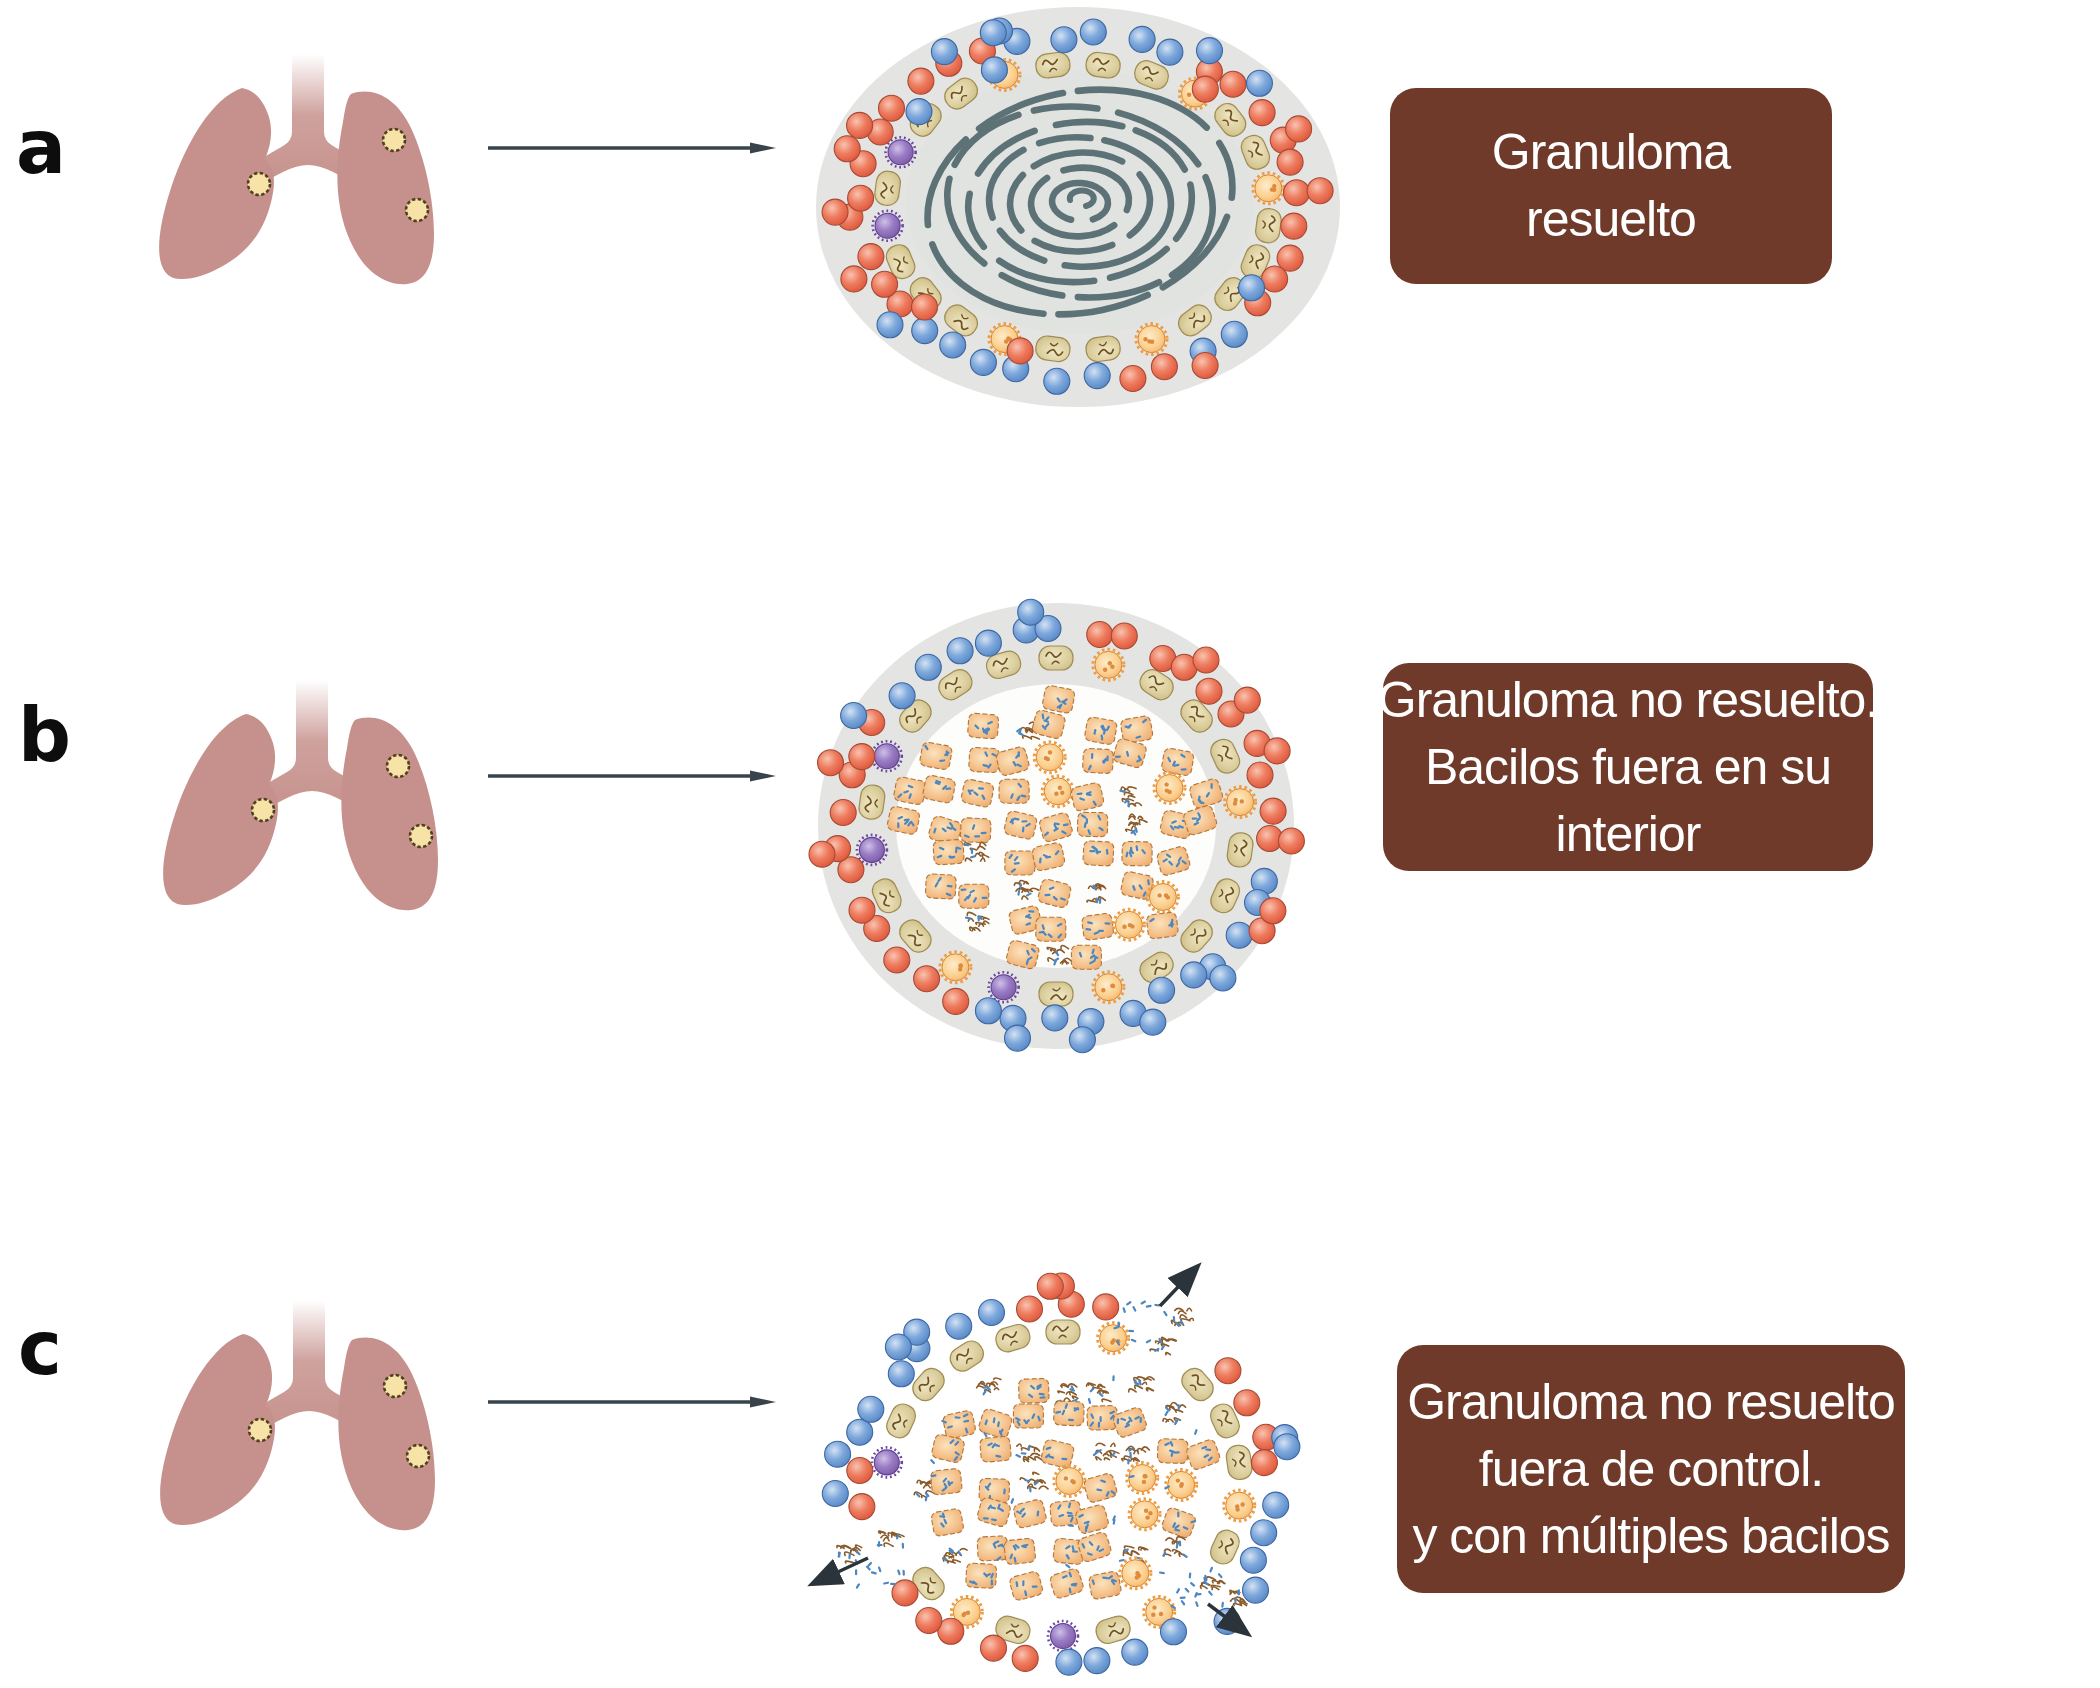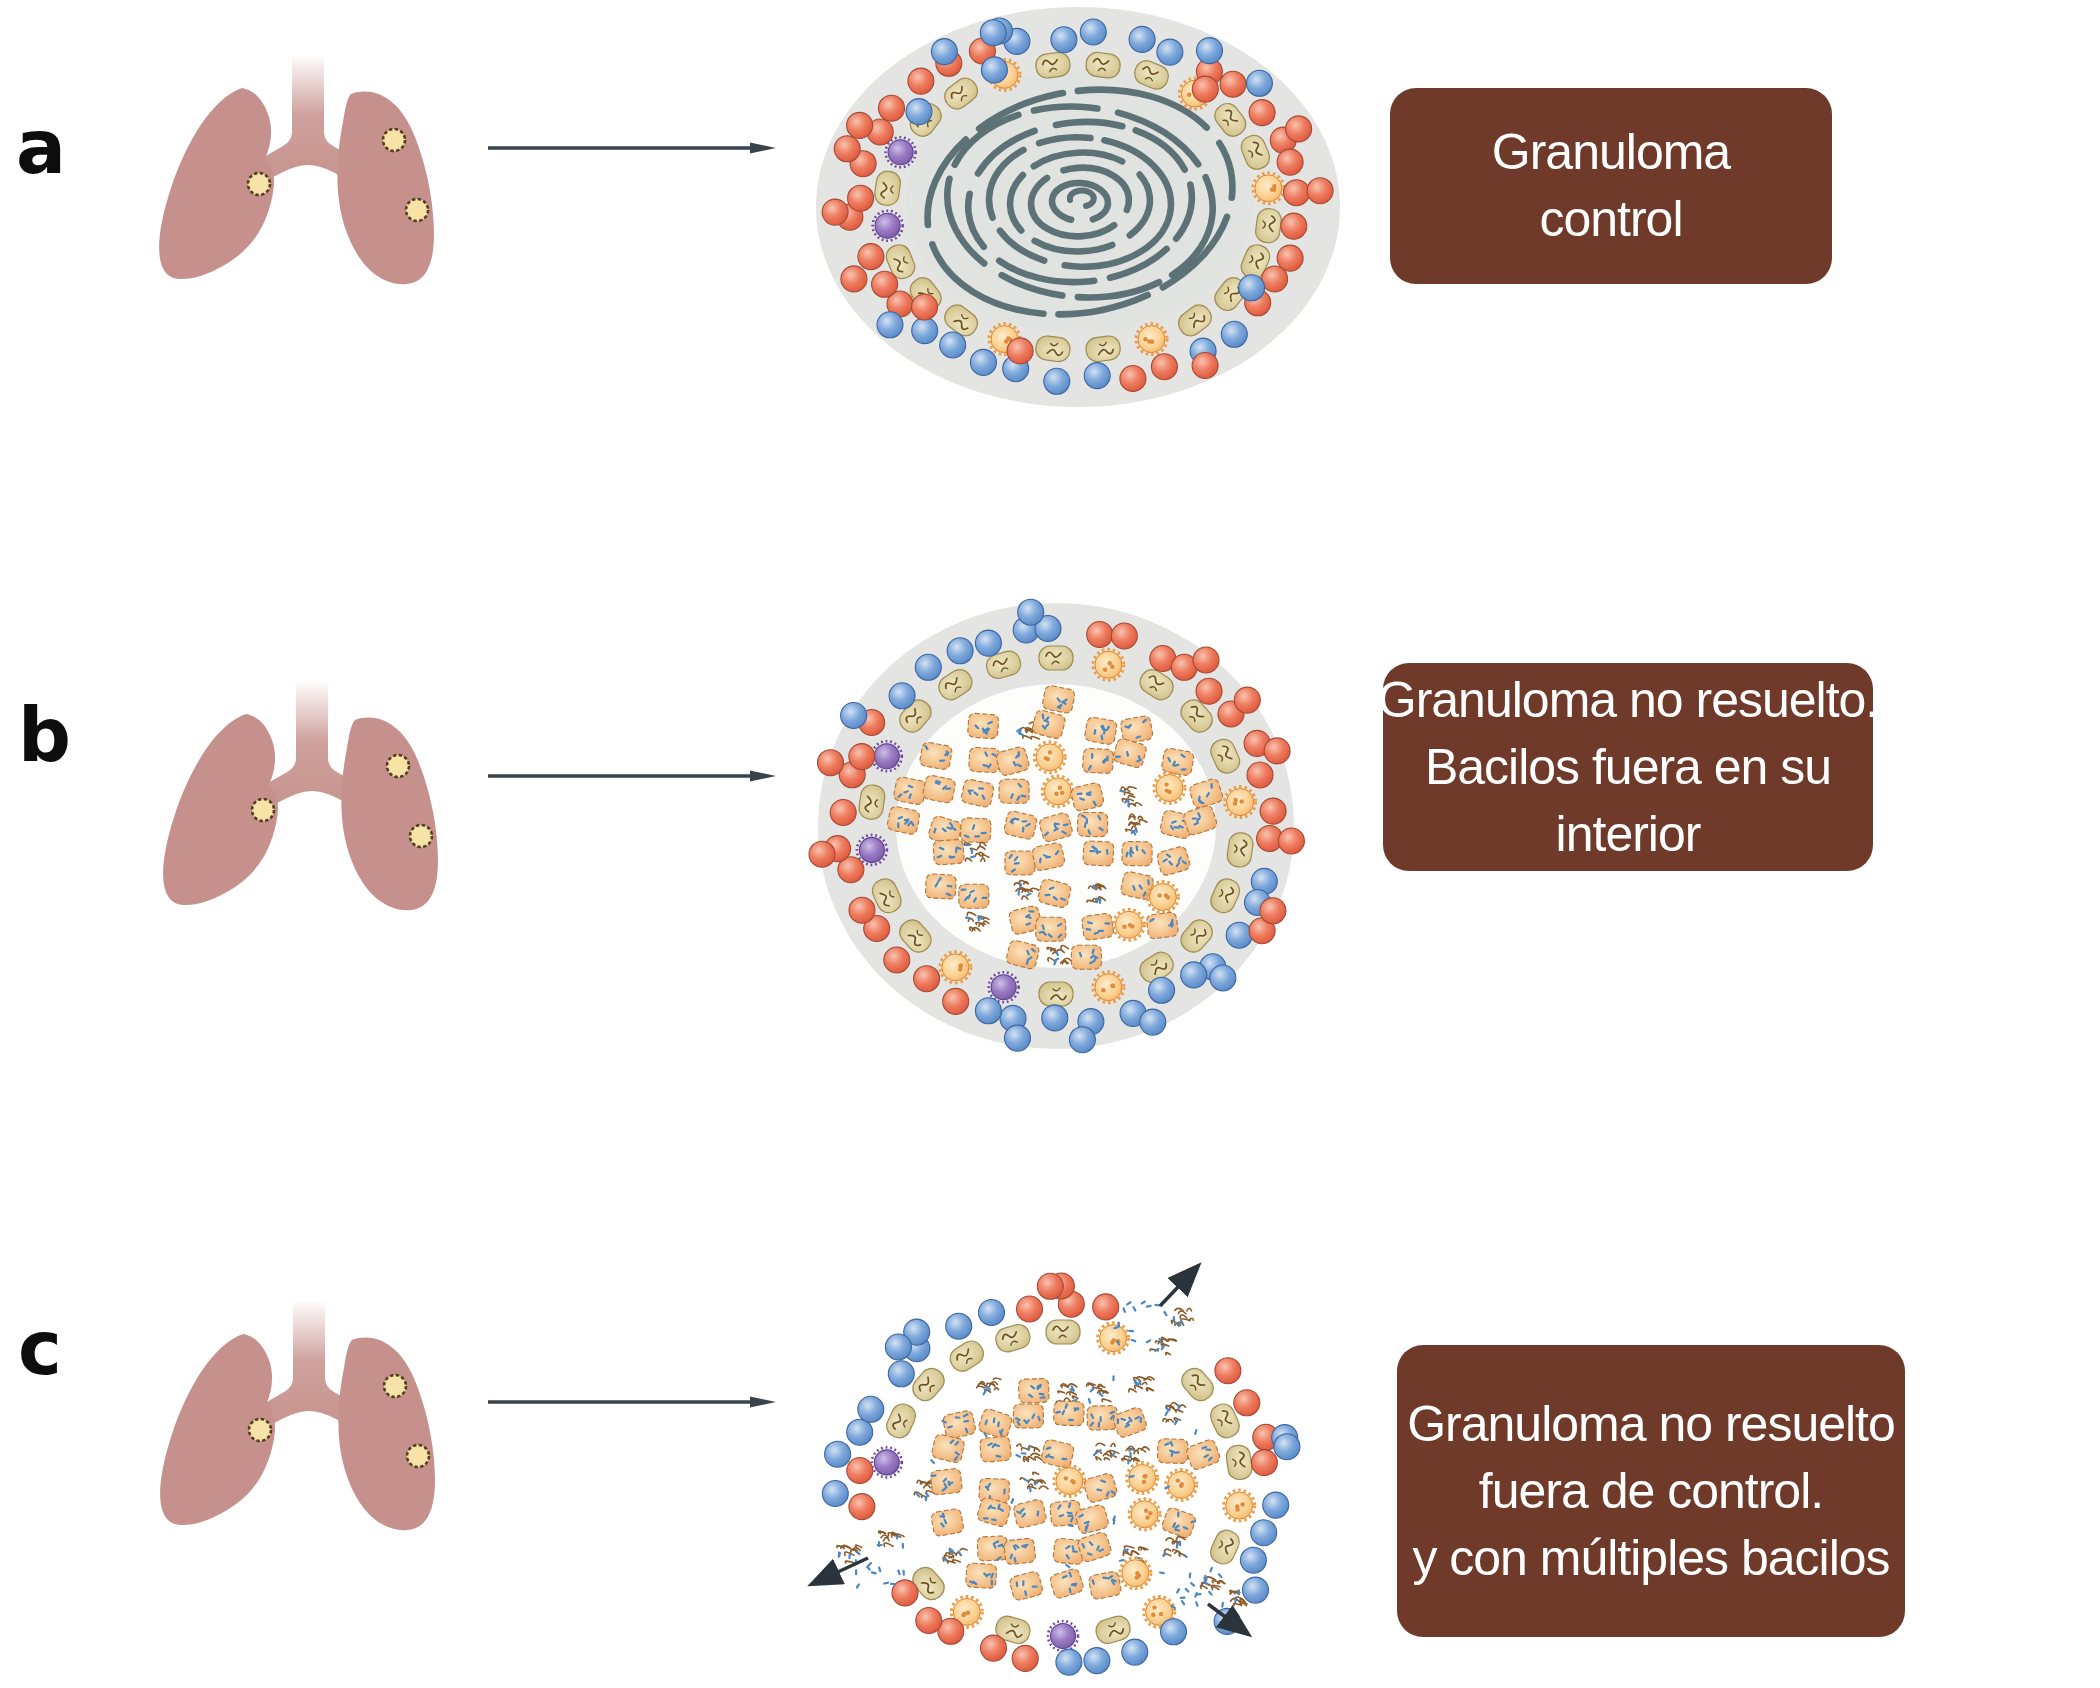--- a/index.html
+++ b/index.html
@@ -276,21 +276,21 @@
         <circle cx="111.0" cy="109.6" r="13" fill="url(#gB)" stroke="#3d67a2" stroke-width="1.1"></circle>
         <circle cx="397.3" cy="87.1" r="13" fill="url(#gR)" stroke="#a54a36" stroke-width="1.1"></circle>
         <circle cx="116.5" cy="305.0" r="13" fill="url(#gR)" stroke="#a54a36" stroke-width="1.1"></circle>
         <circle cx="212.1" cy="348.9" r="13" fill="url(#gR)" stroke="#a54a36" stroke-width="1.1"></circle>
         <circle cx="443.6" cy="285.8" r="13" fill="url(#gB)" stroke="#3d67a2" stroke-width="1.1"></circle>
         <circle cx="186.4" cy="67.9" r="13" fill="url(#gB)" stroke="#3d67a2" stroke-width="1.1"></circle>
       </g>
     </svg>
   <div class="caption" style="left:1390px;top:88px;width:442px;height:196px">
     <span>Granuloma</span>
-    <span>control</span>
+    <span>resuelto</span>
   </div>
 </section>
 
 <section>
   <div class="row-letter" style="left:18px;top:698px">b</div>
   <svg class="lungs lungs-fill" style="left:149px;top:674px" width="300" height="240" viewBox="0 0 300 240">
  <path d="M147,6 h32 v78 q0,9 9,14 l26,15 q8,5 8,13 l0,16 q-22,-12 -34,-18 q-14,-7 -25,-7 t-25,7 q-12,6 -34,18 l0,-16 q0,-8 8,-13 l26,-15 q9,-5 9,-14 z" fill="url(#gLung)"></path>
  <path d="M97,40 C68,50 42,92 26,140 C12,183 10,214 22,226 C32,236 56,230 76,219 C104,204 120,182 127,150 C131,131 129,119 120,111 C126,97 128,83 124,69 C118,50 108,42 97,40 Z" style="fill:var(--lung)"></path>
  <path d="M206,46 C228,38 252,50 266,80 C280,110 289,152 289,186 C289,216 281,234 262,236 C244,238 226,227 214,209 C202,191 195,168 193,144 C191,118 194,94 198,74 C200,61 202,50 206,46 Z" style="fill:var(--lung)"></path>
  <circle cx="114" cy="136" r="11" style="fill:var(--lesion-fill);stroke:var(--lesion-ring)" stroke-width="2.6" stroke-dasharray="3.4 2.4"></circle>
@@ -1703,18 +1703,18 @@
         <rect x="-1.1" y="-3" width="2.2" height="6" rx="1.1" fill="#4d87c0" transform="translate(450.2 329.7) rotate(139)"></rect>
         <rect x="-1.1" y="-3" width="2.2" height="6" rx="1.1" fill="#4d87c0" transform="translate(413.0 356.7) rotate(144)"></rect>
         <rect x="-1.1" y="-3" width="2.2" height="6" rx="1.1" fill="#4d87c0" transform="translate(420.0 329.4) rotate(5)"></rect>
       </g>
       <g>
         <line x1="390" y1="60" x2="428" y2="20" stroke="#2c343b" stroke-width="3.5" marker-end="url(#ah)"></line>
         <line x1="98" y1="312" x2="42" y2="338" stroke="#2c343b" stroke-width="3.5" marker-end="url(#ah)"></line>
         <line x1="438" y1="358" x2="478" y2="388" stroke="#2c343b" stroke-width="3.5" marker-end="url(#ah)"></line>
       </g>
     </svg>
-  <div class="caption" style="left:1397px;top:1345px;width:508px;height:292px">
+  <div class="caption" style="left:1397px;top:1345px;width:508px;height:248px">
     <span>Granuloma no resuelto</span>
     <span>fuera de control.</span>
     <span>y con múltiples bacilos</span>
   </div>
 </section>
 
 </body></html>

